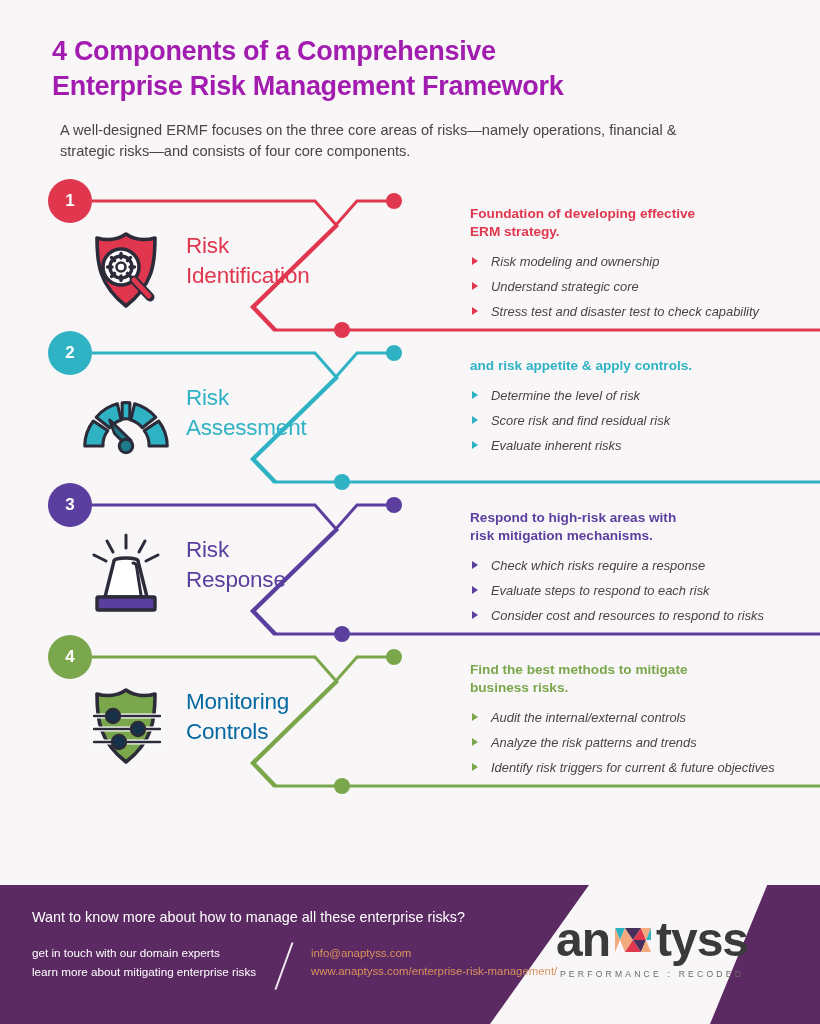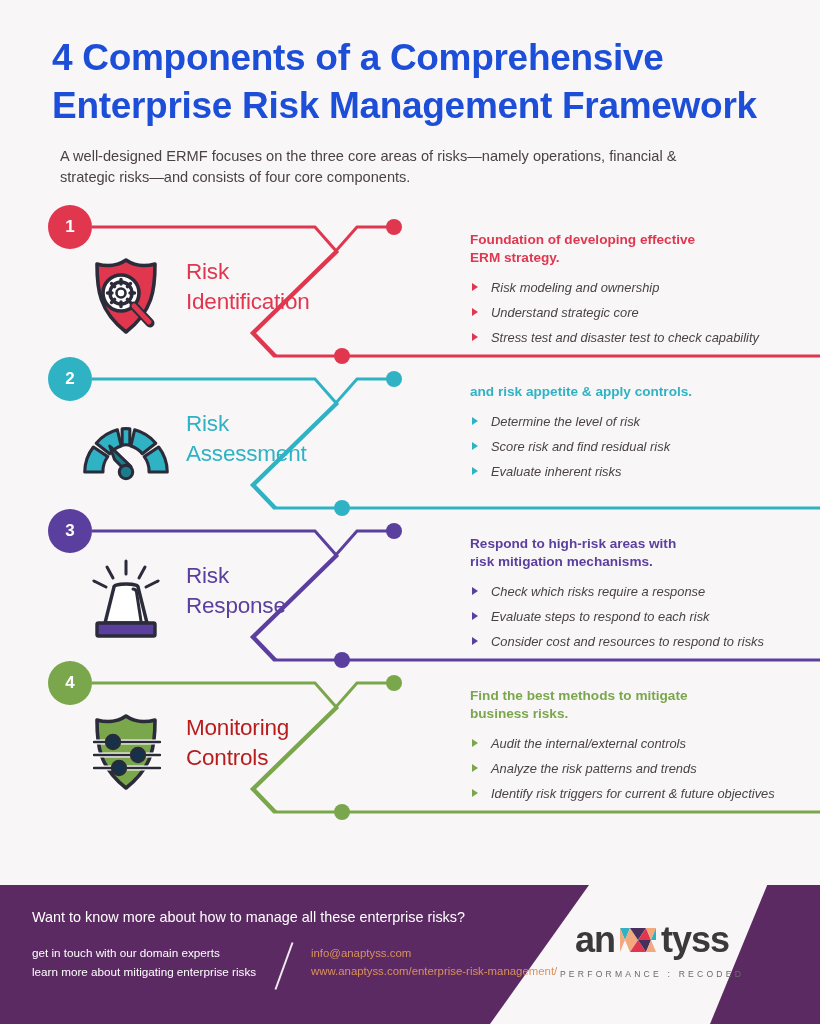--- a/index.html
+++ b/index.html
@@ -7,22 +7,22 @@
   body {
     width:820px; height:1024px;
     font-family:"Liberation Sans", sans-serif;
     background:#f9f6f8;
     position:relative; overflow:hidden;
   }
 
   
   #header { padding:34px 52px 0 52px; }
   .title {
-    font-size:37px; font-weight:bold; line-height:1.30;
-    color:#1d4ed8; letter-spacing:-0.3px;
+    font-size:27px; font-weight:bold; line-height:1.30;
+    color:#a21caf; letter-spacing:-0.3px;
   }
   .subtitle {
     margin-top:16px;
     font-size:14.6px; line-height:1.45; color:#4a4246;
     max-width:640px;
     margin-left:8px;
   }
 
   
   #sections { position:relative; margin-top:16px; }
@@ -103,21 +103,21 @@
     transform:rotate(20deg); opacity:.9;
   }
   .f-col-right {
     position:absolute; left:311px; top:59px;
     color:#d9925c; font-size:11.4px; line-height:1.62;
   }
 
   
   .logo-box { position:absolute; right:63px; top:33px; width:210px; text-align:center; }
   .logo-word { position:relative; height:44px; display:flex; align-items:center; justify-content:center; }
-  .logo-txt { font-size:36px; font-weight:bold; color:#3a3a3a; letter-spacing:-1px; line-height:1;text-align:right; }
+  .logo-txt { font-size:48px; font-weight:bold; color:#3a3a3a; letter-spacing:-1px; line-height:1;text-align:right; }
   .logo-mark { width:44px; height:40px; margin:0 1px; }
   .logo-tag {
     margin-top:7px; font-size:8.6px; letter-spacing:3.2px;
     color:#6b6b6b; font-weight:500;
   }
 </style>
 </head>
 <body>
 
 <div id="header">
@@ -307,21 +307,21 @@
       <g stroke="#2b2b3a" stroke-width="2.4" stroke-linecap="round">
         <line x1="14" y1="33" x2="80" y2="33"></line>
         <line x1="14" y1="46" x2="80" y2="46"></line>
         <line x1="14" y1="59" x2="80" y2="59"></line>
       </g>
       <circle cx="33" cy="33" r="7" fill="#16324a" stroke="#2b2b3a" stroke-width="2.4"></circle>
       <circle cx="58" cy="46" r="7" fill="#16324a" stroke="#2b2b3a" stroke-width="2.4"></circle>
       <circle cx="39" cy="59" r="7" fill="#16324a" stroke="#2b2b3a" stroke-width="2.4"></circle>
     </svg>
     </div>
-    <div class="sec-label" style="color:#b91c1c">
+    <div class="sec-label" style="color:#0369a1">
       <div>Monitoring</div>
       <div>Controls</div>
     </div>
     <div class="right">
       <div class="right-head" style="color:#7aa74b">
         <div>Find the best methods to mitigate</div>
         <div>business risks.</div>
       </div>
       <ul class="bullets">
 

